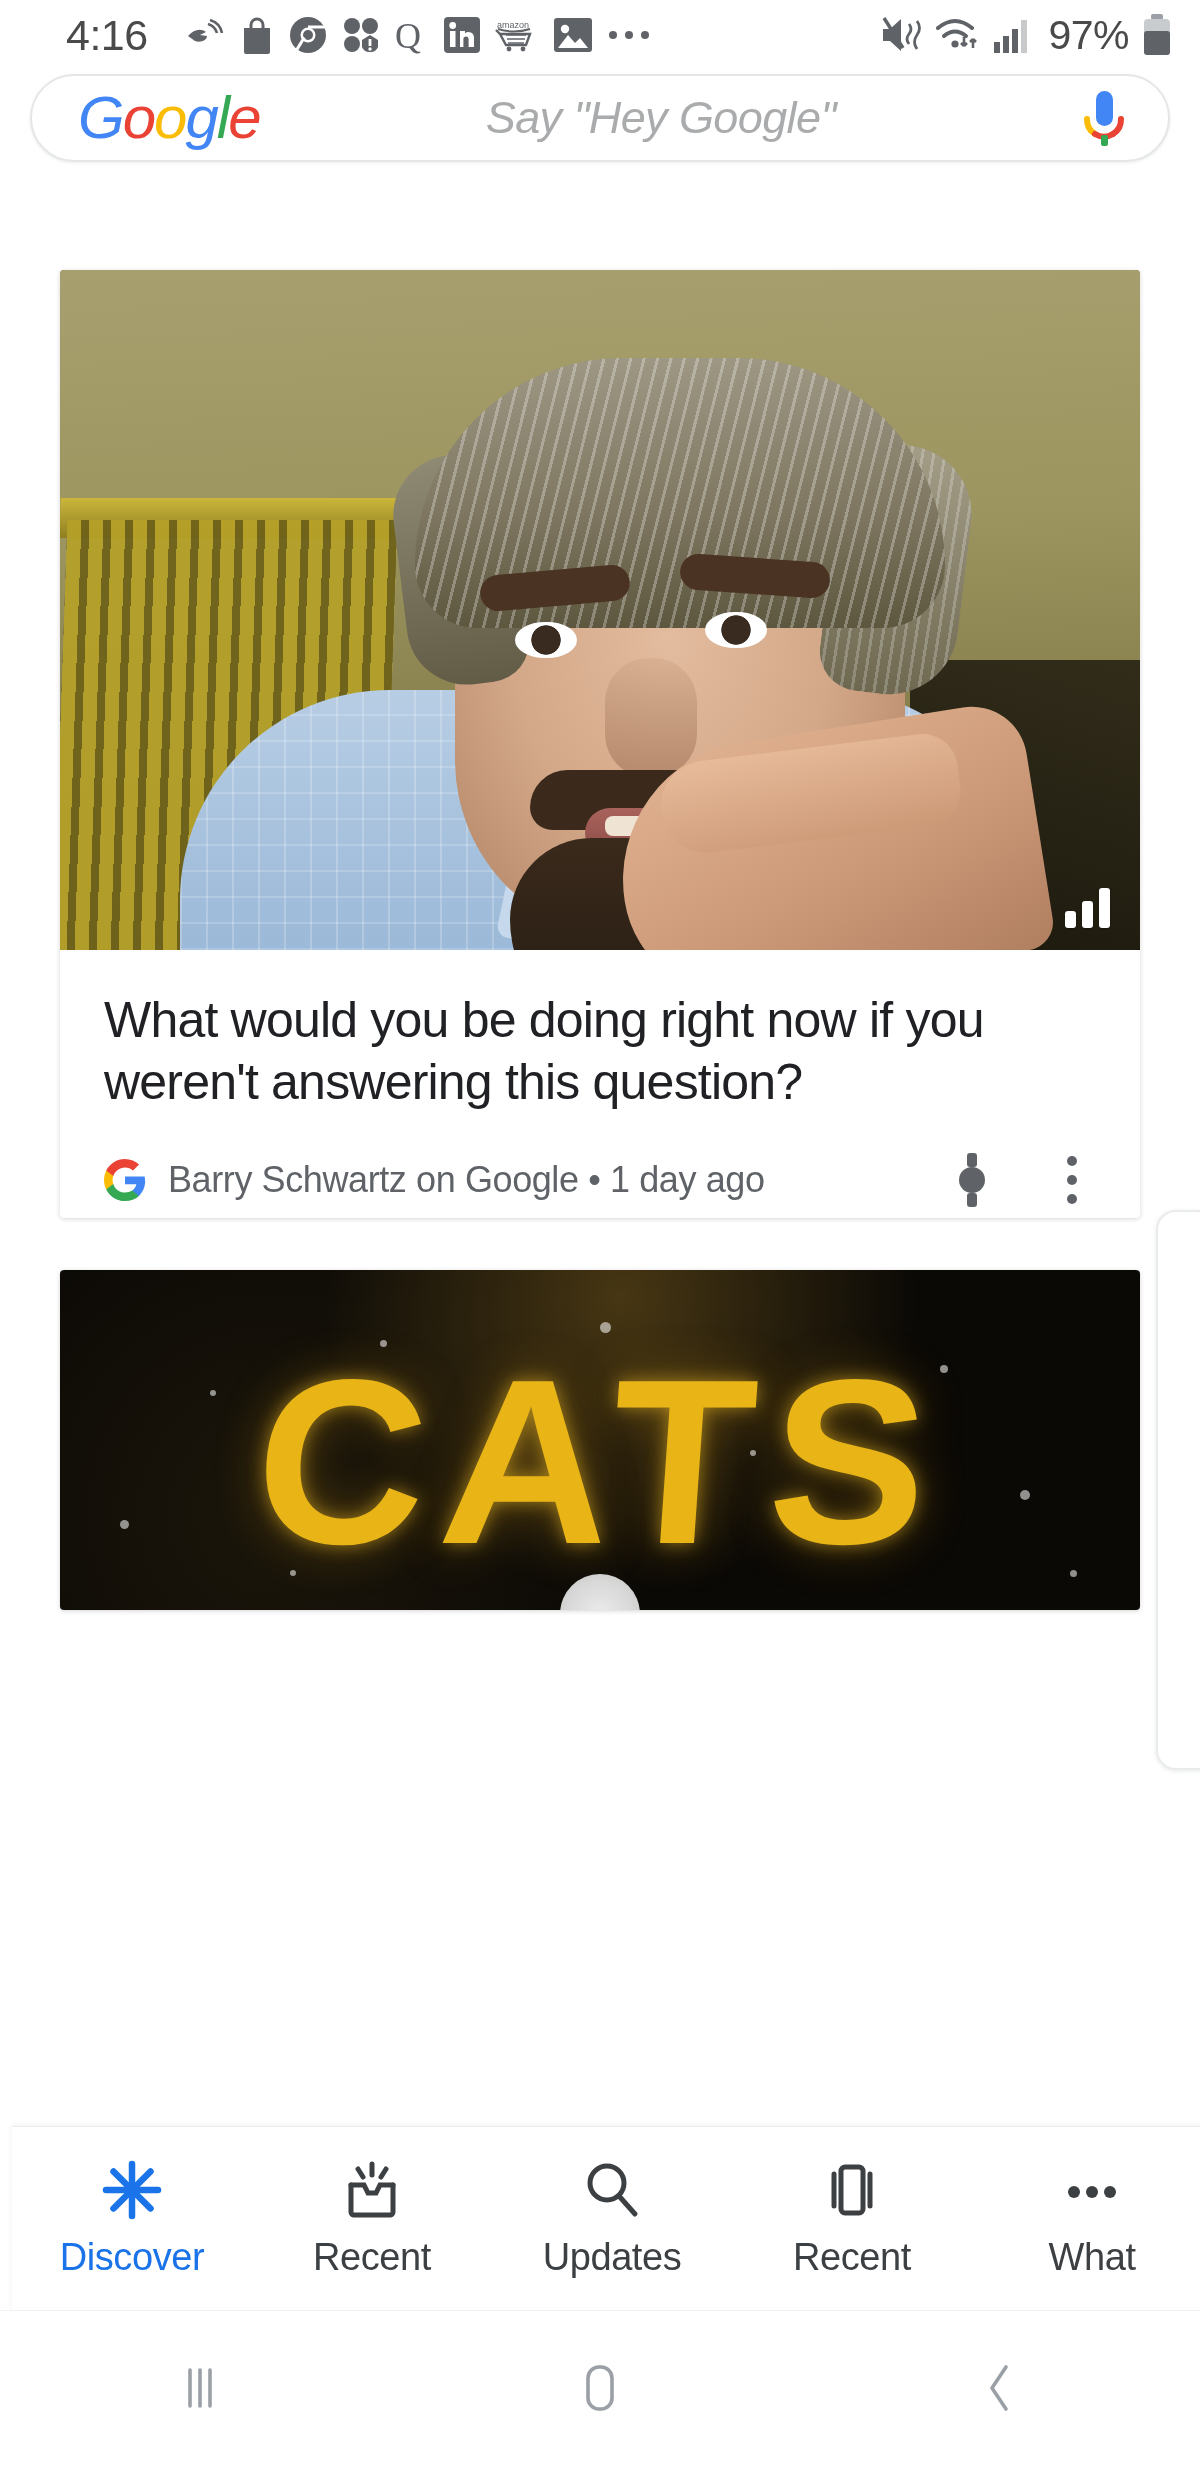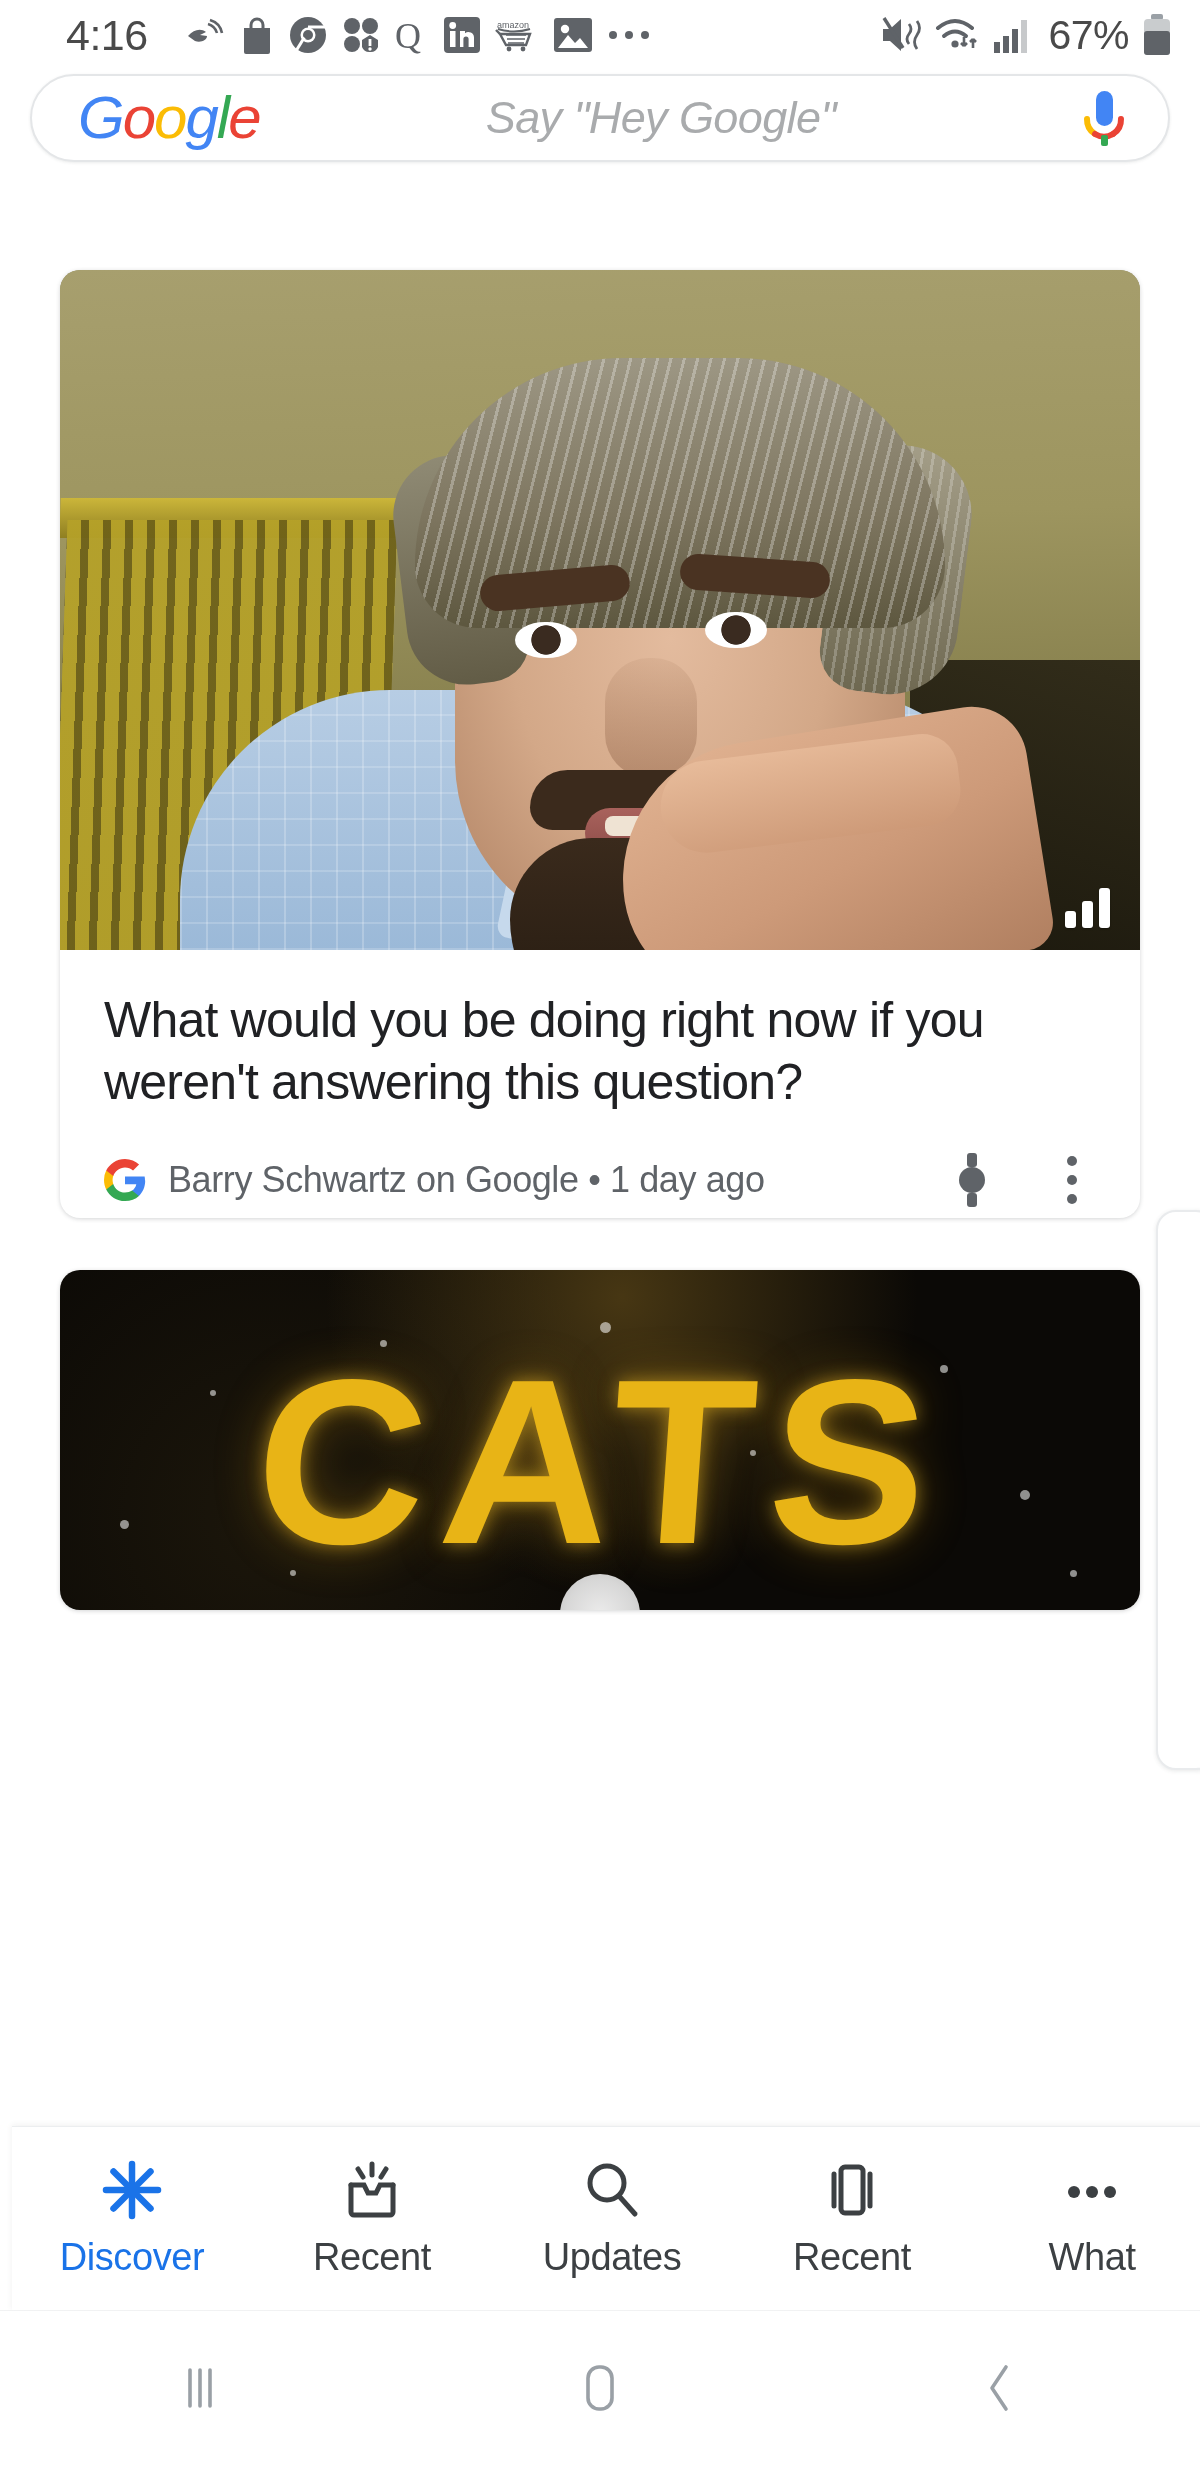--- a/index.html
+++ b/index.html
@@ -56,21 +56,21 @@
   .mic{ flex:0 0 auto; width:56px; height:70px; position:relative; }
 
   
   .feed{
     position:absolute; top:196px; left:0; width:1200px; height:1930px;
     overflow:hidden; background:#fff;
   }
   .card{
     position:absolute; left:60px; width:1080px;
     background:#fff;
-    border-radius:20px;
+    border-radius:4px;
     box-shadow:0 1px 4px rgba(60,64,67,.22);
     overflow:hidden;
   }
   #card1{ top:74px; height:948px; }
   #card2{ top:1074px; height:340px; }
 
   .thumb{
     width:100%; height:680px; position:relative; overflow:hidden;
     background:#8f8a62;
   }
@@ -380,21 +380,21 @@
         </svg>
     </span>
     <span class="sb-ico">
       <svg width="40" height="38" viewBox="0 0 40 38">
           <rect x="1" y="26" width="6" height="11" fill="#5f6368"></rect>
           <rect x="10" y="20" width="6" height="17" fill="#5f6368"></rect>
           <rect x="19" y="13" width="6" height="24" fill="#5f6368"></rect>
           <rect x="28" y="4" width="6" height="33" fill="#c7c9cb"></rect>
         </svg>
     </span>
-    <span class="sb-pct">67%</span>
+    <span class="sb-pct">97%</span>
     <span class="sb-ico">
       <svg width="30" height="42" viewBox="0 0 30 42">
           <rect x="9" y="0" width="12" height="6" rx="2" fill="#9aa0a6"></rect>
           <rect x="2" y="5" width="26" height="36" rx="4" fill="#c9ccce"></rect>
           <rect x="2" y="17" width="26" height="24" rx="3" fill="#5f6368"></rect>
         </svg>
     </span>
   </div>
 </div>
 

